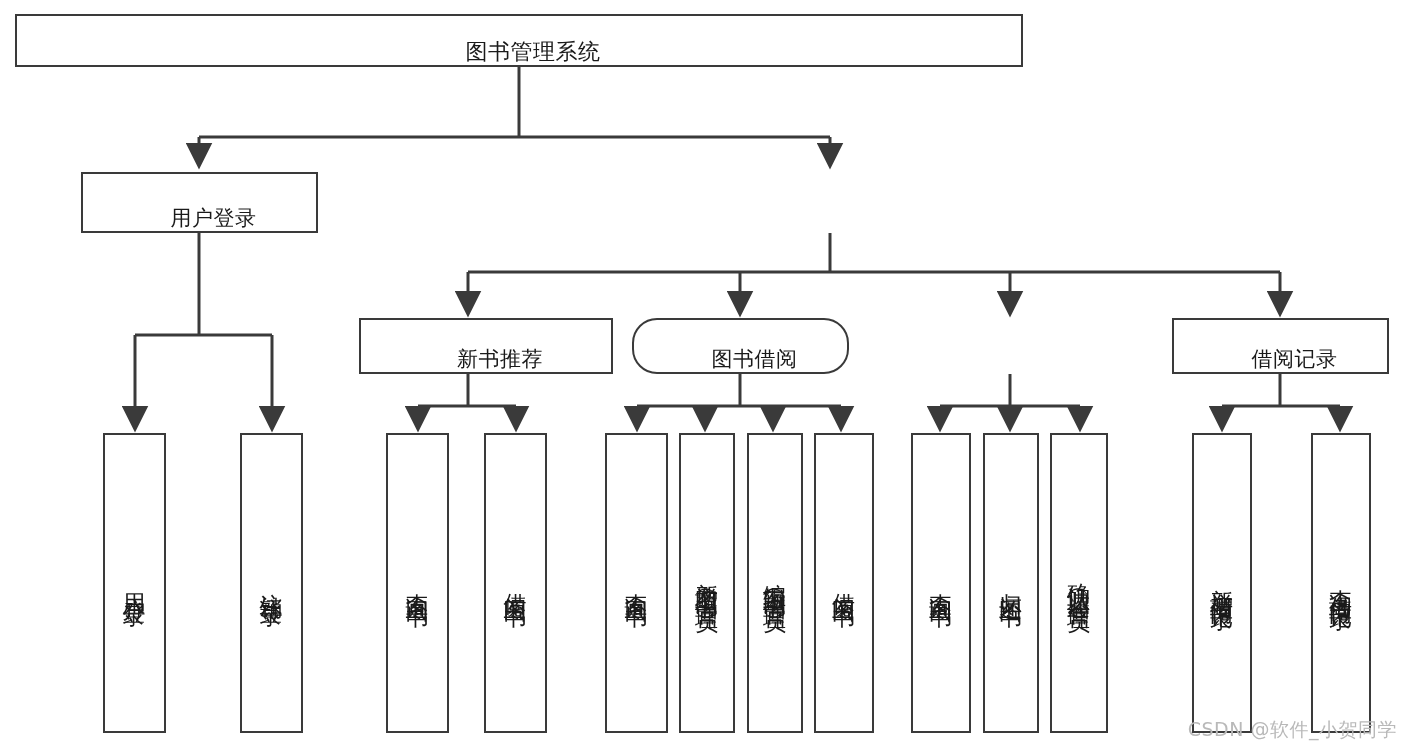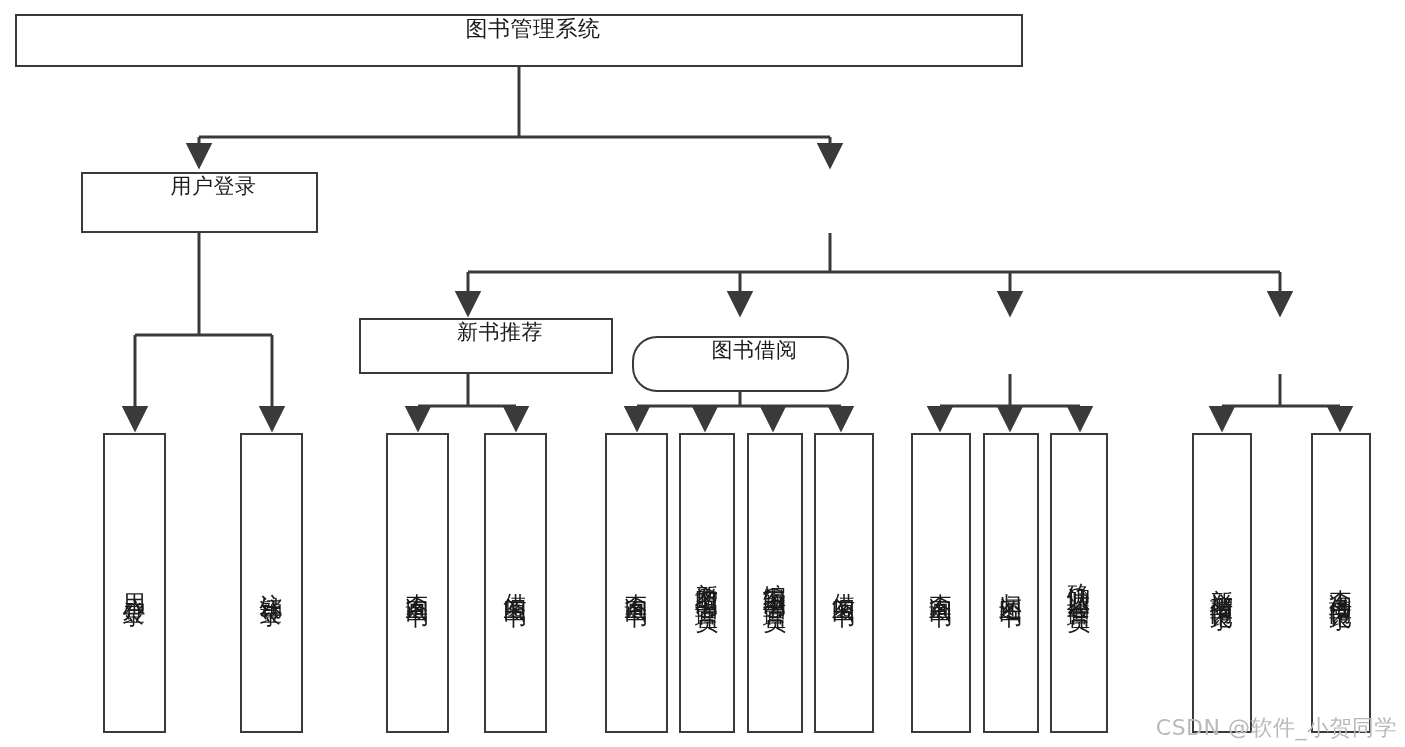--- a/index.html
+++ b/index.html
@@ -24,21 +24,21 @@
     width: 1405px;
     height: 747px;
     pointer-events: none;
   }
   .node {
     position: absolute;
     box-sizing: border-box;
     background: #ffffff;
     border: 2px solid #3a3a3a;
     display: flex;
-    align-items: flex-start;
+    align-items: flex-end;
     justify-content: center;
     color: #1a1a1a;
     padding-left: 28px;
   }
   .node .lbl {
     display: block;
     text-align: center;
     line-height: 1.18;
   }
   
@@ -61,21 +61,21 @@
     text-orientation: upright;
     font-size: 23px;
     line-height: 1.05;
     letter-spacing: 4px;
     white-space: nowrap;
   }
   .watermark {
     position: absolute;
     right: 8px;
     bottom: 4px;
-    font-size: 22px;
+    font-size: 19px;
     color: #b9b9b9;
     white-space: nowrap;
     letter-spacing: 0.5px;
   }
 </style>
 </head>
 <body>
 
 <div id="canvas">
 
@@ -138,25 +138,28 @@
 
   <div class="node h" style="left:81px; top:172px; width:237px; height:61px;">
     <span class="lbl">用户登录</span>
   </div>
 
 
   <div class="node h" style="left:359px; top:318px; width:254px; height:56px;">
     <span class="lbl">新书推荐</span>
   </div>
 
-  <div class="node h" style="left:632px; top:336px; width:217px; height:56px;border-radius:25px;">
+  <div class="node h" style="left:632px; top:318px; width:217px; height:56px;border-radius:25px;">
     <span class="lbl">图书借阅</span>
   </div>
 
 
+  <div class="node h" style="left:1172px; top:318px; width:217px; height:56px;">
+    <span class="lbl">借阅记录</span>
+  </div>
 
   <div class="node v" style="left:103px; top:433px; width:63px; height:300px;">
     <span class="lbl">用户登录</span>
   </div>
 
   <div class="node v" style="left:240px; top:433px; width:63px; height:300px;">
     <span class="lbl">注销登录</span>
   </div>
 
   <div class="node v" style="left:386px; top:433px; width:63px; height:300px;">

